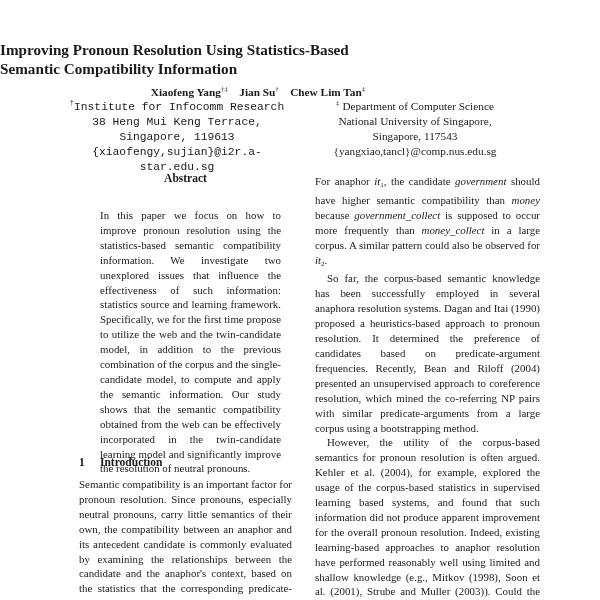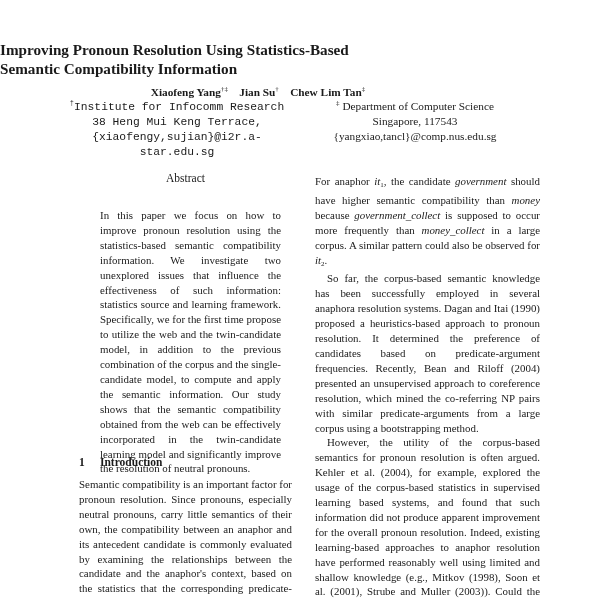--- a/index.html
+++ b/index.html
@@ -13,21 +13,21 @@
   .affil { position:absolute; top:96px; width:240px; text-align:center;
            font-size:11.3px; line-height:15px; }
   .affil sup { font-size:7px; }
   .affil.left { left:57px;font-family:Liberation Mono, monospace; }
   .affil.right { left:290px; width:250px; }
   .col { position:absolute; font-size:10.9px; line-height:14.9px; text-align:justify; }
   .col.left { left:79px; width:179px; }
   .col.left.intro { left:79px; width:213px; }
   .col.right { left:315px; width:225px; }
   .abstract-h { position:absolute; left:79px; width:213px; top:172px; text-align:center;
-                font-weight:normal; font-size:11.5px; }
+                font-weight:bold; font-size:11.5px; }
   .abstract { top:208px; left:100px; width:181px; }
   .sec-h { position:absolute; left:79px; top:456px; font-weight:bold; font-size:11.5px; }
   .sec-h .num { display:inline-block; width:21px; }
   .intro { top:477px; }
   .right-col { top:174px; }
   .col p { margin:0; }
   .col p.ind { text-indent:12px; }
   i { }
   sub { font-size:7px; vertical-align:-2px; }
 </style>
@@ -41,25 +41,27 @@
 
 <div class="authors">
   <span>Xiaofeng Yang</span><sup>†‡</sup>&nbsp;&nbsp;&nbsp;
   <span>Jian Su</span><sup>†</sup>&nbsp;&nbsp;&nbsp;
   <span>Chew Lim Tan</span><sup>‡</sup>
 </div>
 
 <div class="affil left">
   <div><sup>†</sup><span>Institute for Infocomm Research</span></div>
   <div>38 Heng Mui Keng Terrace,</div>
+  <div>Singapore, 119613</div>
   <div>{xiaofengy,sujian}@i2r.a-star.edu.sg</div>
 </div>
 
 <div class="affil right">
   <div><sup>‡</sup><span> Department of Computer Science</span></div>
+  <div>National University of Singapore,</div>
   <div>Singapore, 117543</div>
   <div>{yangxiao,tancl}@comp.nus.edu.sg</div>
 </div>
 
 <div class="abstract-h">Abstract</div>
 <div class="col abstract">
   <p>In this paper we focus on how to improve pronoun resolution using the statistics-based semantic compatibility information. We investigate two unexplored issues that influence the effectiveness of such information: statistics source and learning framework. Specifically, we for the first time propose to utilize the web and the twin-candidate model, in addition to the previous combination of the corpus and the single-candidate model, to compute and apply the semantic information. Our study shows that the semantic compatibility obtained from the web can be effectively incorporated in the twin-candidate learning model and significantly improve the resolution of neutral pronouns.</p>
 </div>
 
 <div class="sec-h">

